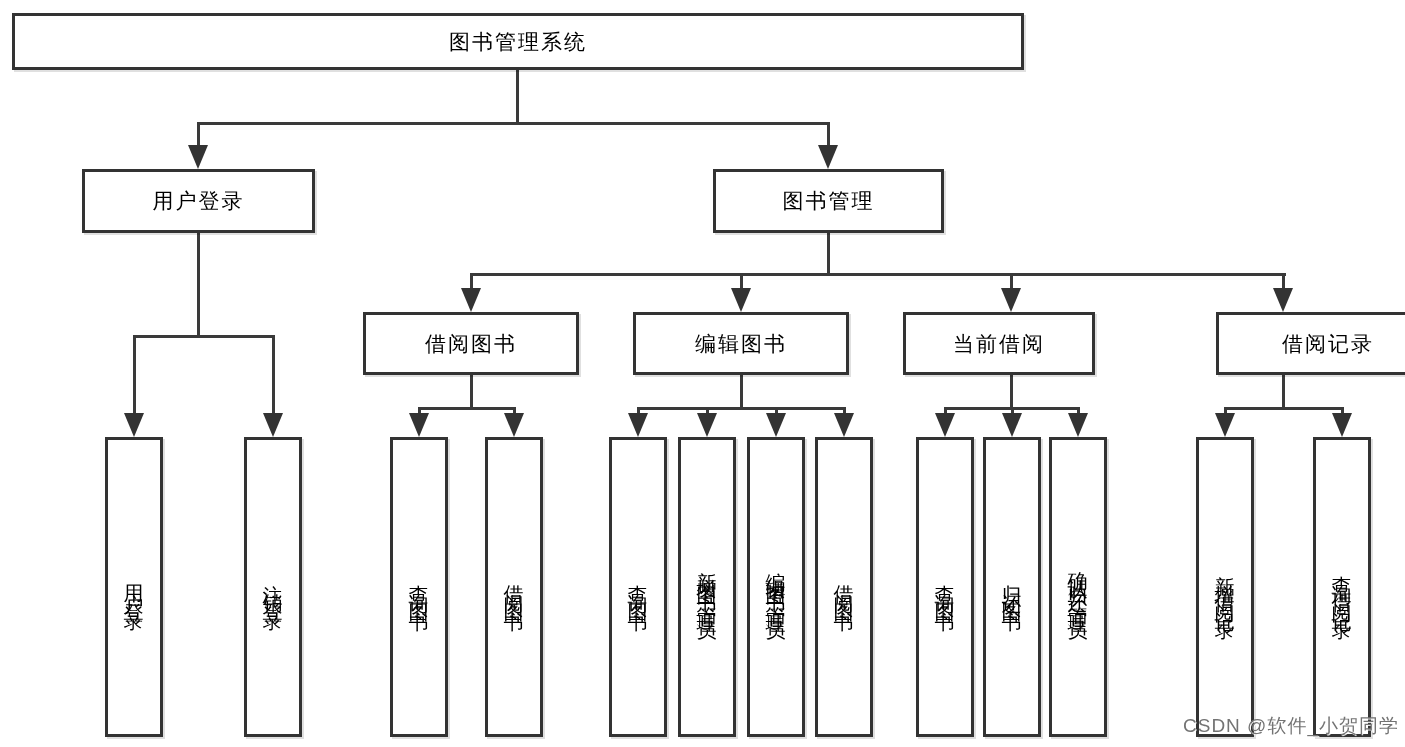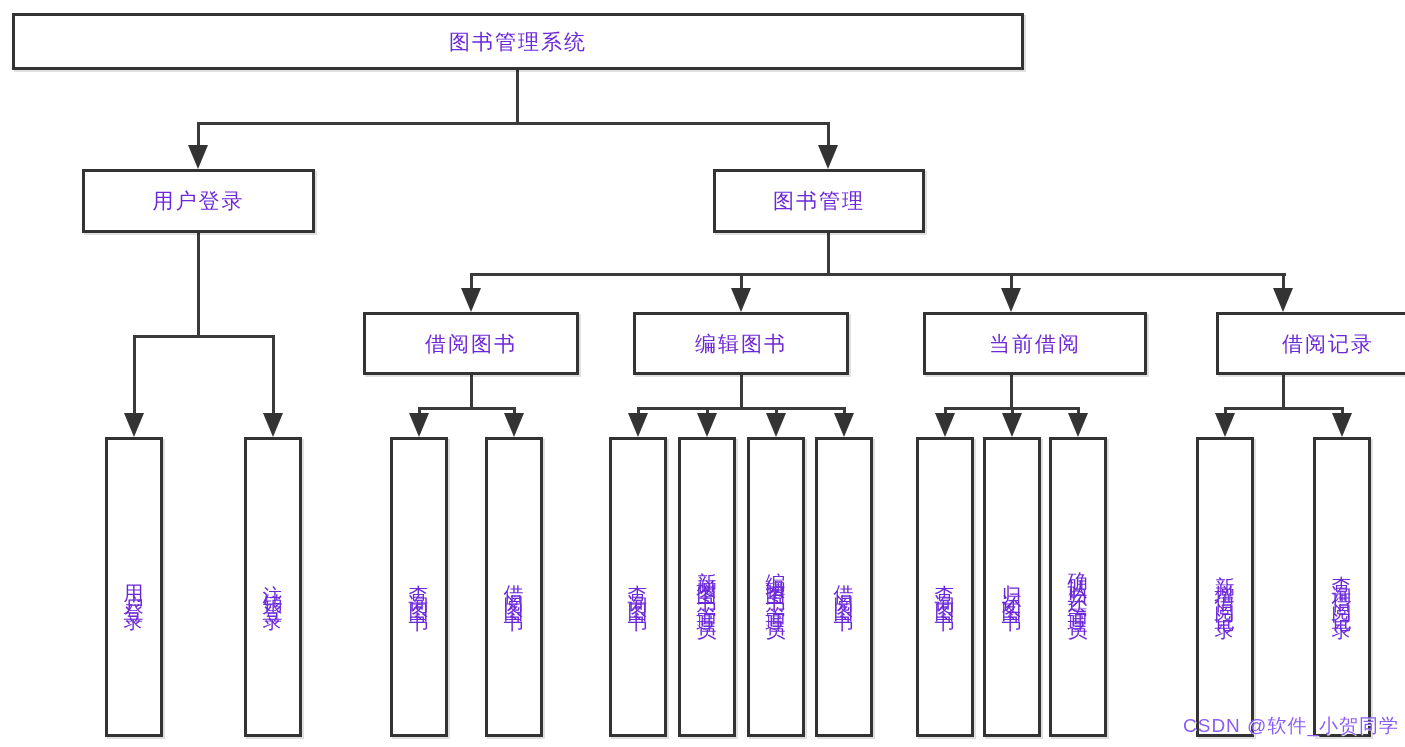--- a/index.html
+++ b/index.html
@@ -14,21 +14,21 @@
     height: 747px;
     background: #ffffff;
     overflow: hidden;
   }
   
   .box {
     position: absolute;
     box-sizing: border-box;
     background: #ffffff;
     border: 3px solid #333333;
-    color: #6d28d9;
+    color: #000000;
     display: flex;
     align-items: center;
     justify-content: center;
     box-shadow: 2px 2px 0 rgba(0,0,0,0.12);
   }
   .hbox {
     font-size: 21px;
     letter-spacing: 2px;
     white-space: nowrap;
   }
@@ -56,21 +56,21 @@
     border-left: 10px solid transparent;
     border-right: 10px solid transparent;
     border-top: 24px solid #333333;
   }
   
   .watermark {
     position: absolute;
     left: 1183px;
     top: 713px;
     font-size: 19px;
-    color: #8b5cf6;
+    color: #737373;
     letter-spacing: 1px;
     white-space: nowrap;
     z-index: 10;
     text-shadow: 1px 1px 0 rgba(255,255,255,0.85);
   }
 </style>
 </head>
 <body>
 
 <div class="canvas">
@@ -130,25 +130,25 @@
   <div class="line vline" style="left:1282px; top:375px; height:35px;"></div>
   <div class="line hline" style="left:1224px; top:407px; width:120px;"></div>
   <div class="line vline" style="left:1224px; top:407px; height:10px;"></div>
   <div class="head" style="left:1215px; top:413px;"></div>
   <div class="line vline" style="left:1341px; top:407px; height:10px;"></div>
   <div class="head" style="left:1332px; top:413px;"></div>
 
   <div class="box hbox" style="left:12px; top:13px; width:1012px; height:57px;">图书管理系统</div>
 
   <div class="box hbox" style="left:82px; top:169px; width:233px; height:64px;">用户登录</div>
-  <div class="box hbox" style="left:713px; top:169px; width:212px; height:64px;">图书管理</div>
+  <div class="box hbox" style="left:713px; top:169px; width:231px; height:64px;">图书管理</div>
 
   <div class="box hbox" style="left:363px; top:312px; width:216px; height:63px;">借阅图书</div>
   <div class="box hbox" style="left:633px; top:312px; width:216px; height:63px;">编辑图书</div>
-  <div class="box hbox" style="left:903px; top:312px; width:224px; height:63px;margin-left:20px;">当前借阅</div>
+  <div class="box hbox" style="left:903px; top:312px; width:192px; height:63px;">当前借阅</div>
   <div class="box hbox" style="left:1173px; top:312px; width:224px; height:63px;margin-left:43px;">借阅记录</div>
 
   <div class="box vbox" style="left:105px;">用户登录</div>
   <div class="box vbox" style="left:244px;">注销登录</div>
 
   <div class="box vbox" style="left:390px;">查询图书</div>
   <div class="box vbox" style="left:485px;">借阅图书</div>
 
   <div class="box vbox" style="left:609px;">查询图书</div>
   <div class="box vbox" style="left:678px; letter-spacing:7px;">新增图书（管理员）</div>

